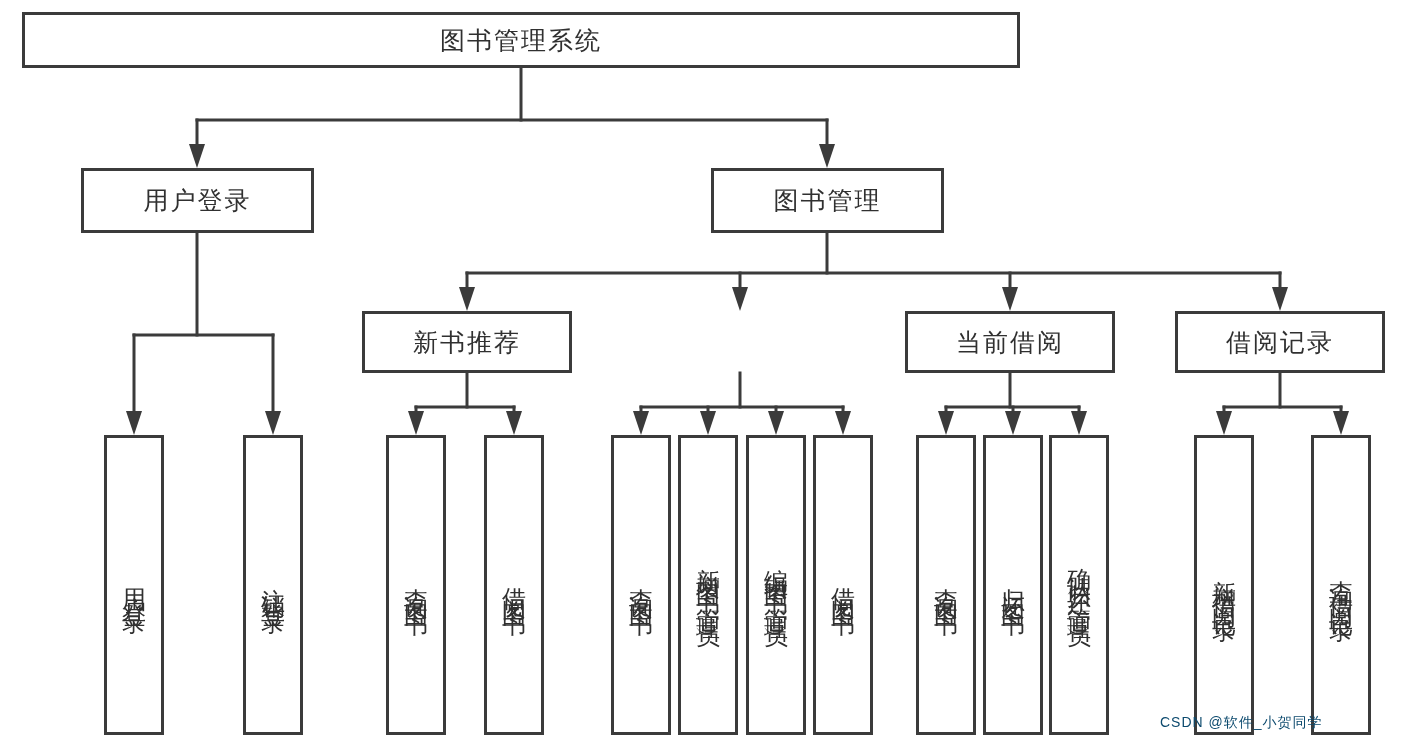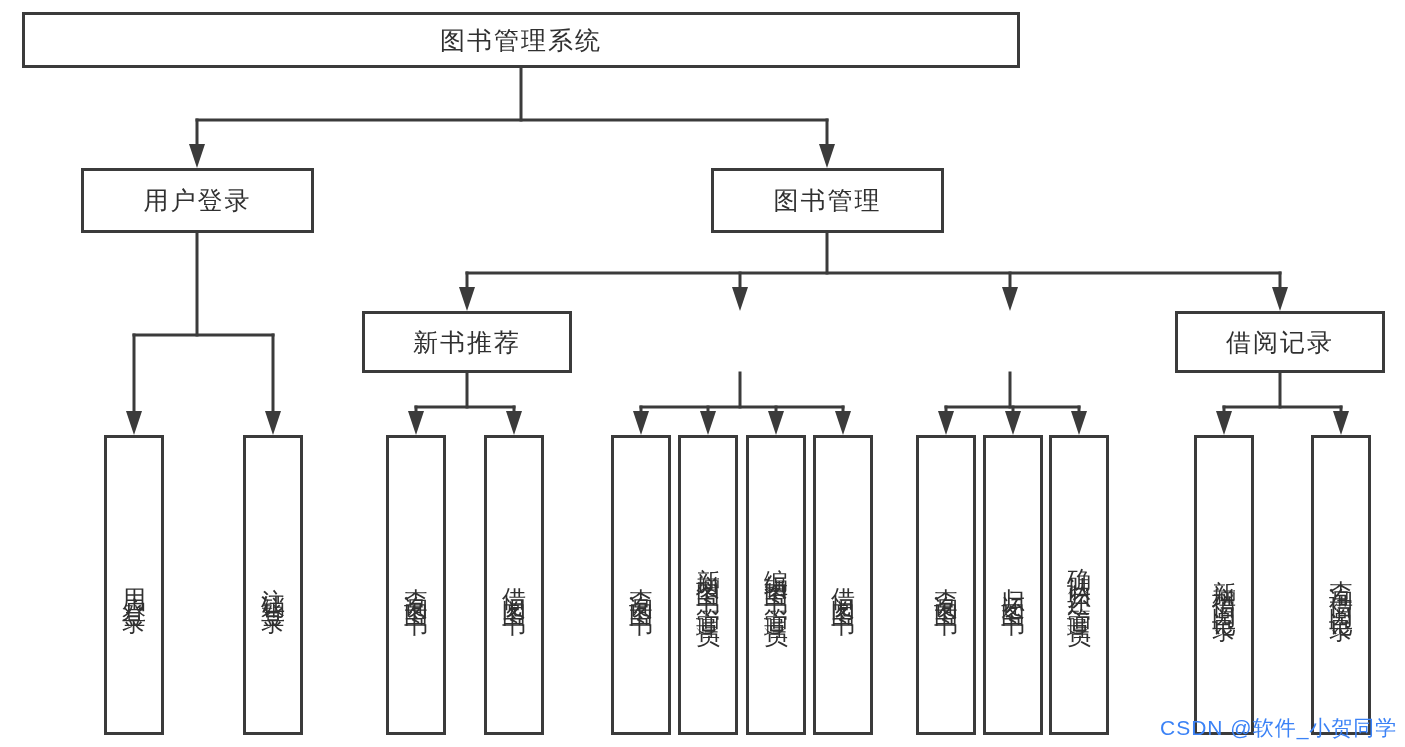--- a/index.html
+++ b/index.html
@@ -56,22 +56,22 @@
     top: 311px;
     width: 210px;
     height: 62px;
   }
 
   .watermark {
     position: absolute;
     left: 1160px;
     top: 714px;
     width: 245px;
-    color: #3b82f6;
-    font-size: 21px;
+    color: #0c4a6e;
+    font-size: 14px;
     letter-spacing: 1px;
     z-index: 10;
     white-space: nowrap;
   }
 </style>
 </head>
 <body>
 
 <div class="canvas">
 
@@ -153,20 +153,21 @@
 
     </g>
   </svg>
 
   <div class="box" style="left:22px; top:12px; width:998px; height:56px;">图书管理系统</div>
 
   <div class="box" style="left:81px; top:168px; width:233px; height:65px;">用户登录</div>
   <div class="box lvl3" style="left:362px;">新书推荐</div>
 
   <div class="box" style="left:711px; top:168px; width:233px; height:65px;">图书管理</div>
+  <div class="box lvl3" style="left:905px;">当前借阅</div>
   <div class="box lvl3" style="left:1175px;">借阅记录</div>
 
   <div class="box leaf" style="left:104px;">
     <span class="vtext">用户登录</span>
   </div>
   <div class="box leaf" style="left:243px;">
     <span class="vtext">注销登录</span>
   </div>
   <div class="box leaf" style="left:386px;">
     <span class="vtext">查询图书</span>

